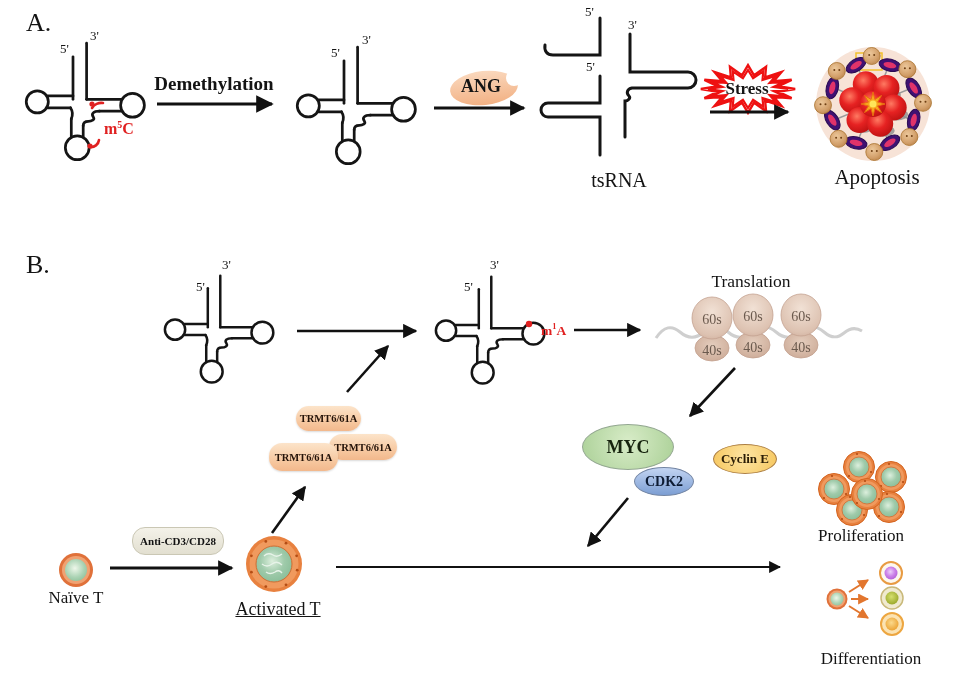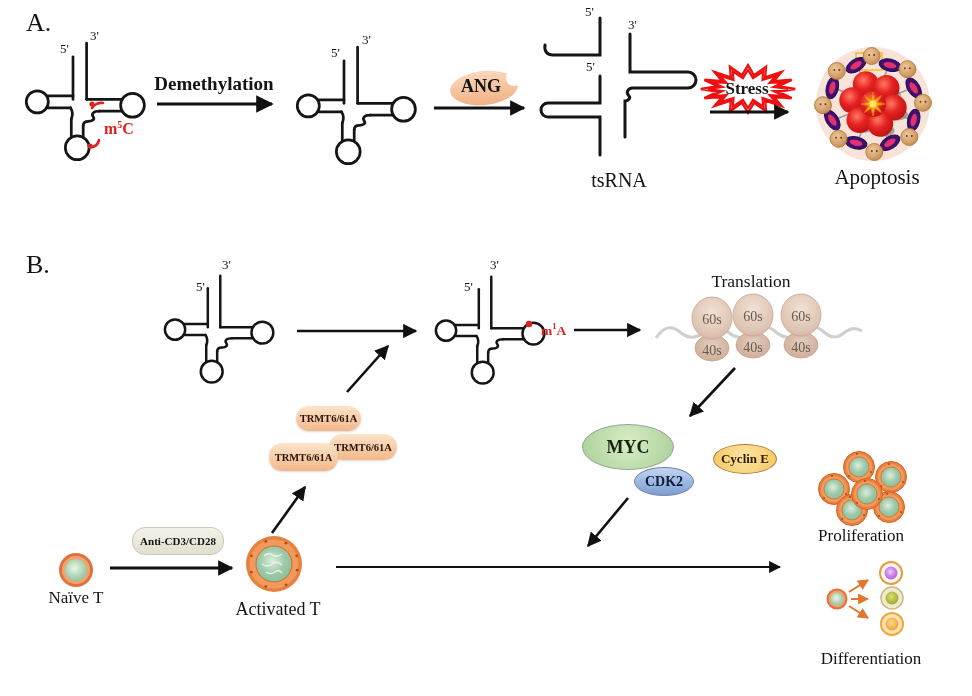--- a/index.html
+++ b/index.html
@@ -433,17 +433,17 @@
     </div>
 <div class="ov cdk2" style="left:634px; top:467px; width:58px; height:27px;">
       <span>CDK2</span>
     </div>
 
 <div class="pill anti" style="left:132px; top:527px; width:90px; height:26px;">
       <span>Anti-CD3/CD28</span>
     </div>
 
 <span class="t c cap17" style="left:76px; top:589px;">Naïve T</span>
-<span class="t c" style="left:278px; top:600px; font-size:18px;">Activated T</span>
+<span class="t c" style="left:278px; top:600px; font-size:18px;text-decoration:underline;">Activated T</span>
 <span class="t c cap17" style="left:861px; top:527px;">Proliferation</span>
 <span class="t c cap17" style="left:871px; top:650px;">Differentiation</span>
 
 </div>
 
 </body></html>

